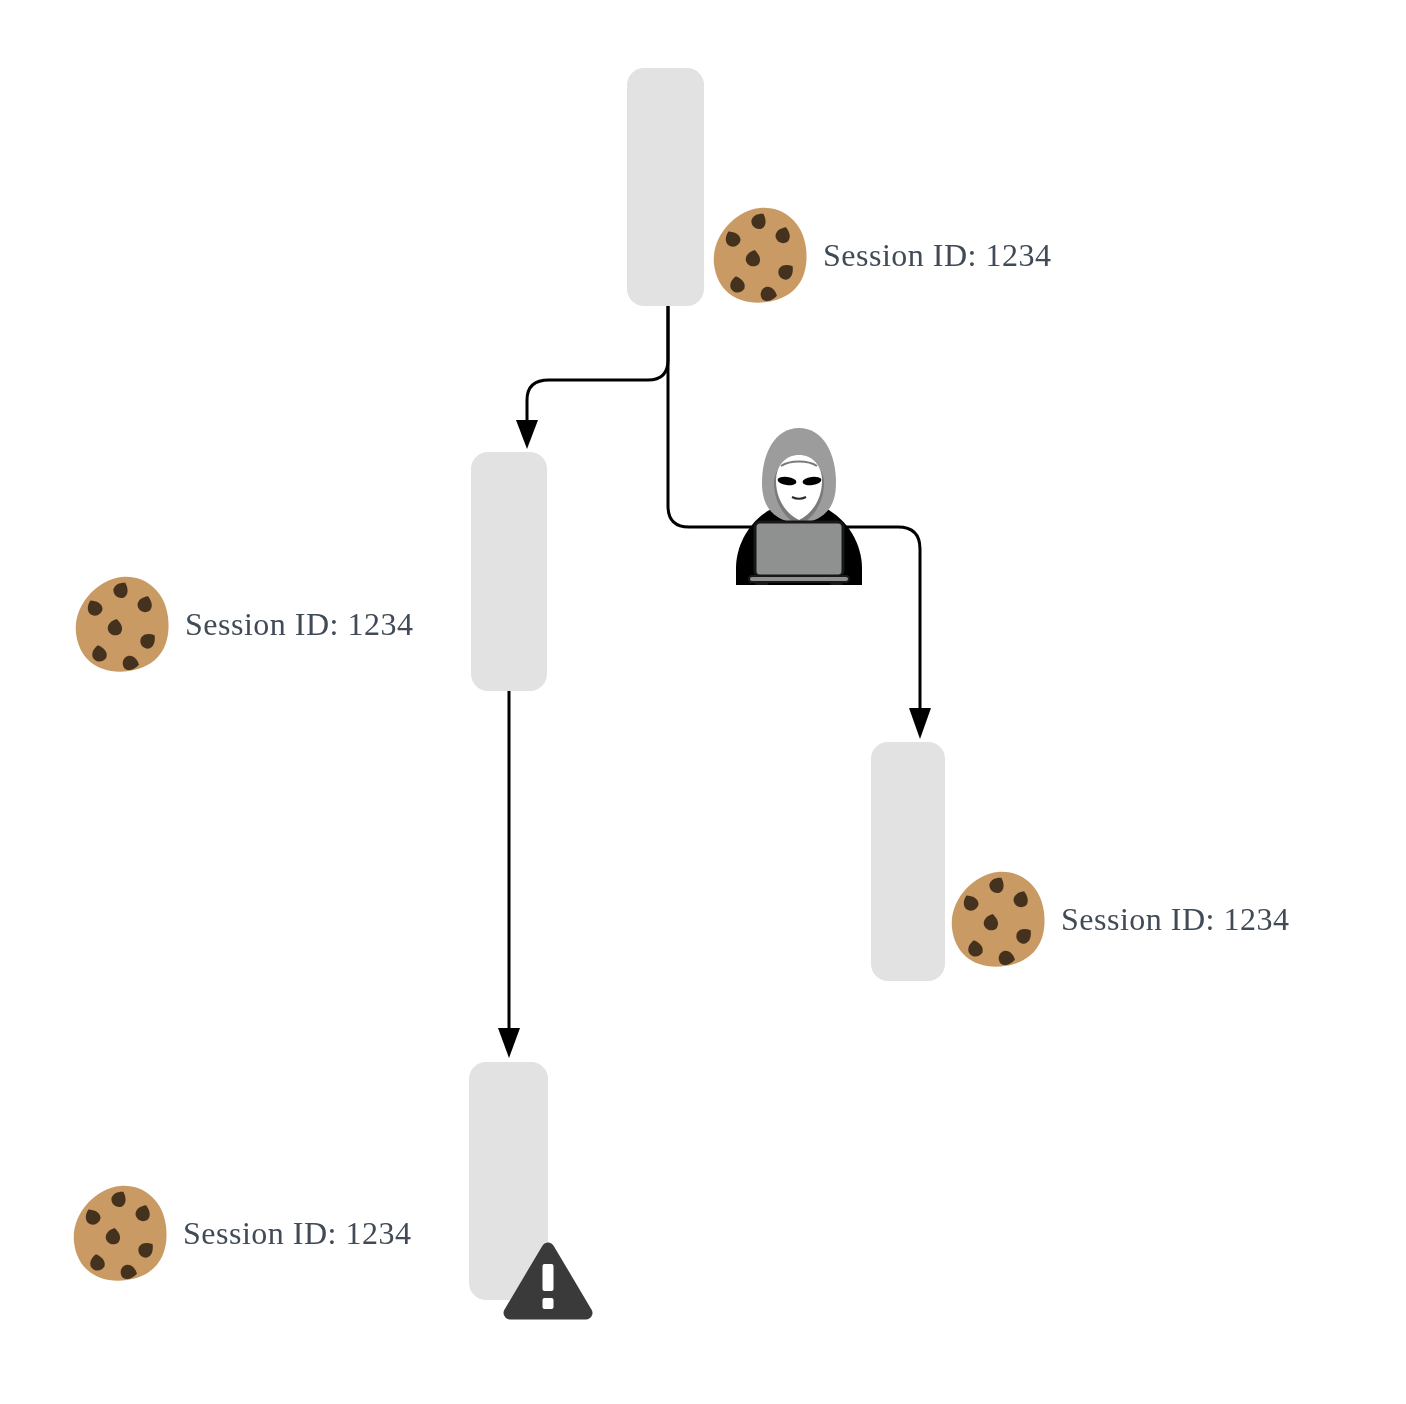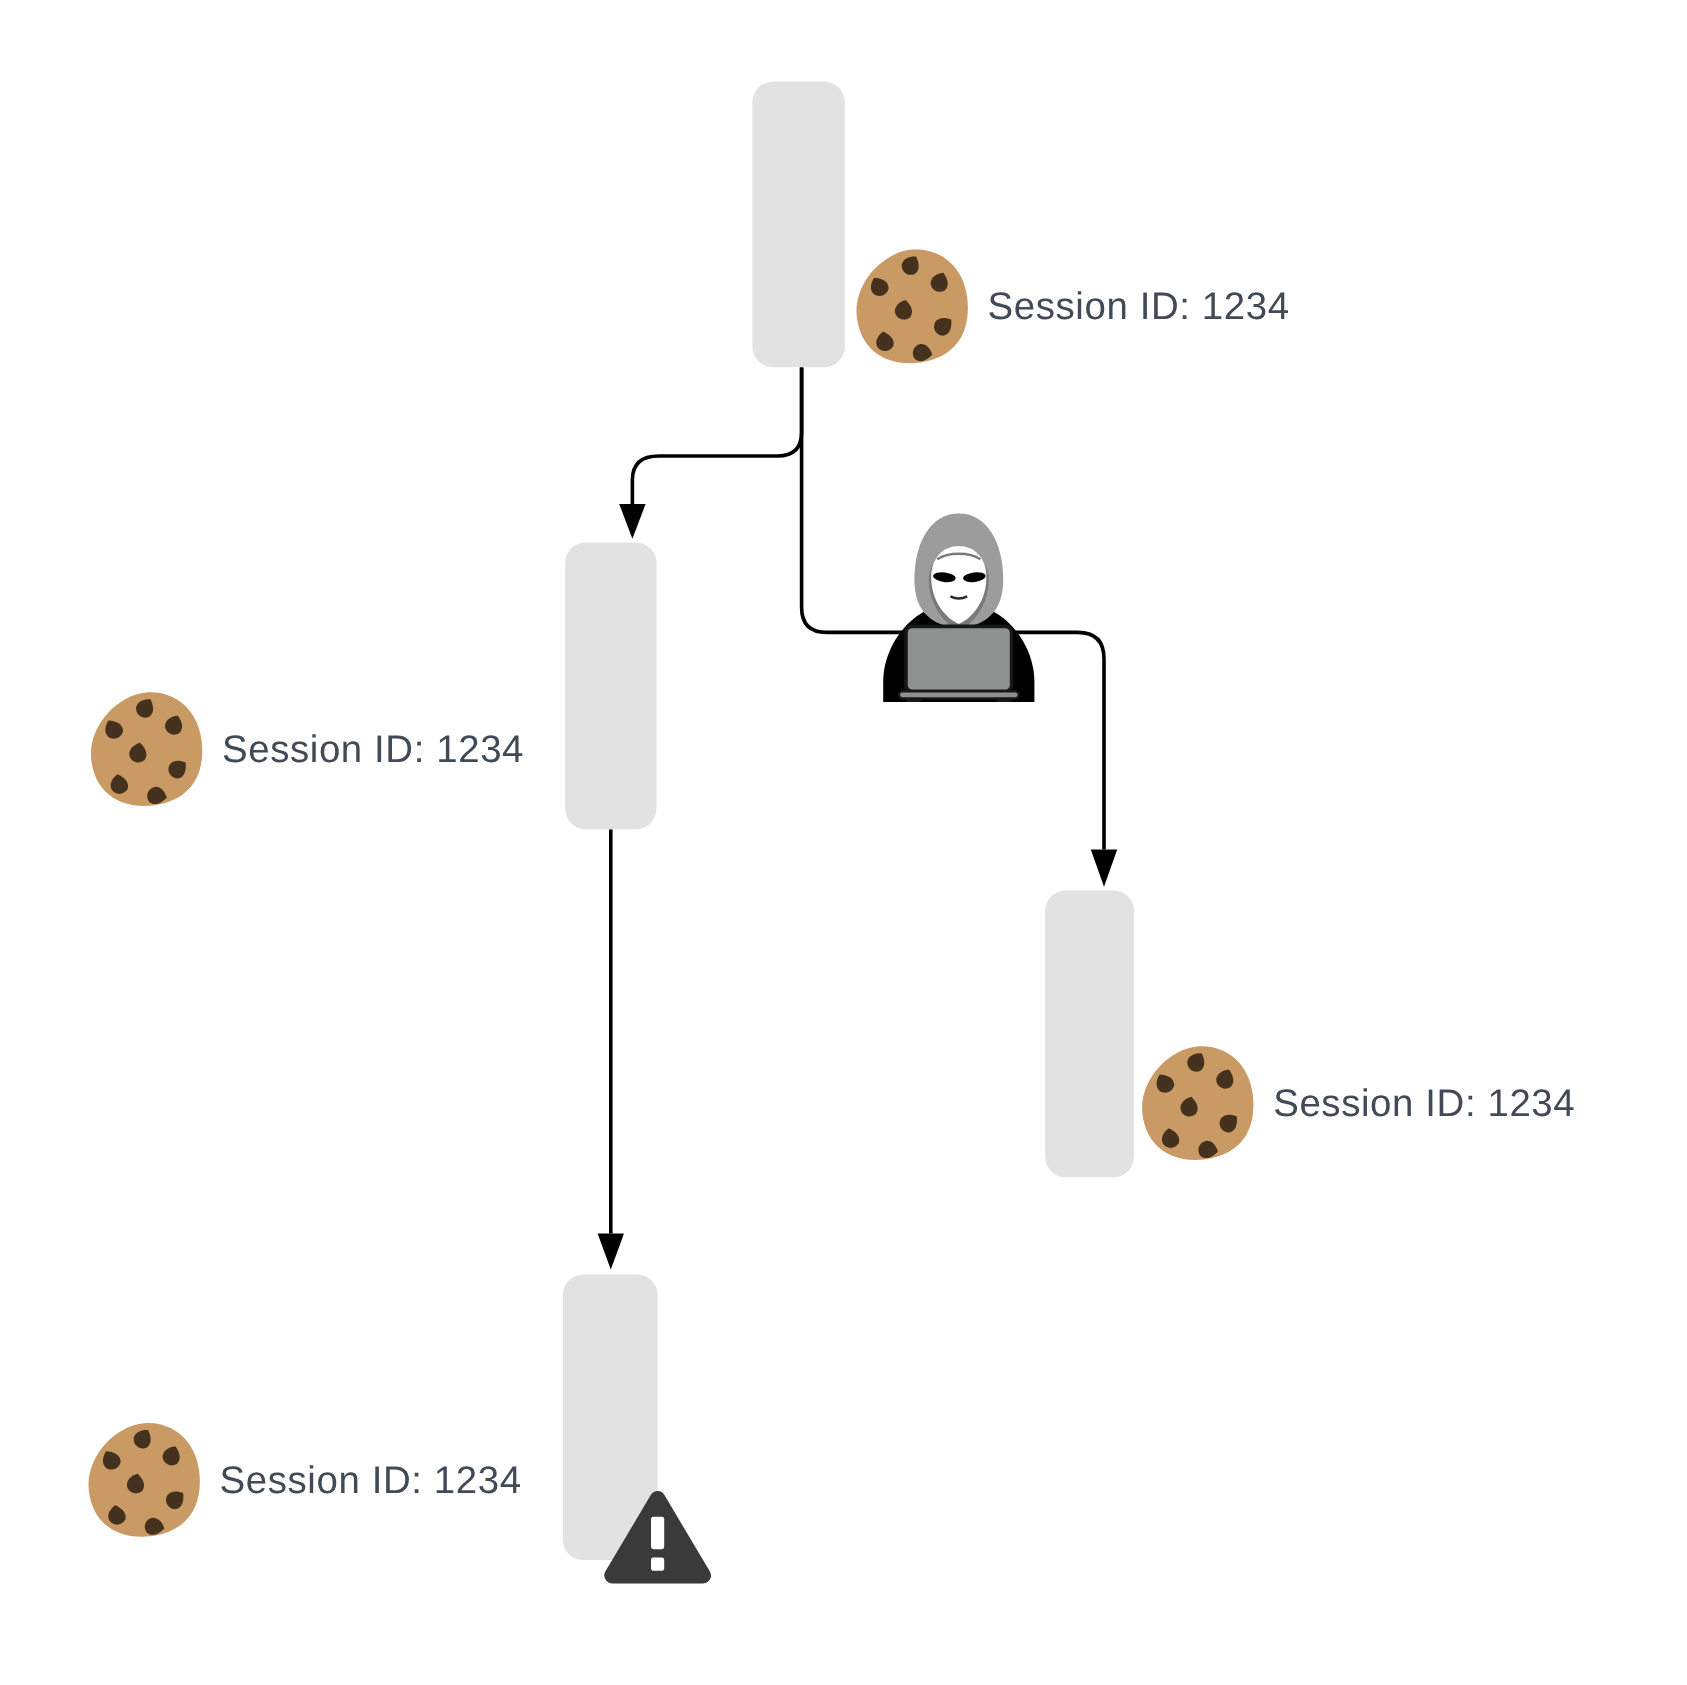--- a/index.html
+++ b/index.html
@@ -1,18 +1,18 @@
 <!DOCTYPE html>
 <html><head>
 <meta charset="utf-8">
 <style>
   html,body{margin:0;padding:0;background:#ffffff;}
   .canvas{
     position:relative;width:1406px;height:1404px;background:#ffffff;
-    overflow:hidden;font-family:Liberation Sans, sans-serif;
+    overflow:hidden;font-family:Liberation Serif, serif;
   }
   .connectors{position:absolute;left:0;top:0;z-index:1;}
   .node{
     position:absolute;background:#e2e2e2;border-radius:17px;z-index:2;
   }
   .annotation{
     position:absolute;display:flex;align-items:center;gap:13px;height:100px;z-index:3;
   }
   .annotation .cookie{width:100px;height:100px;flex:0 0 auto;}
   .annotation .label{

